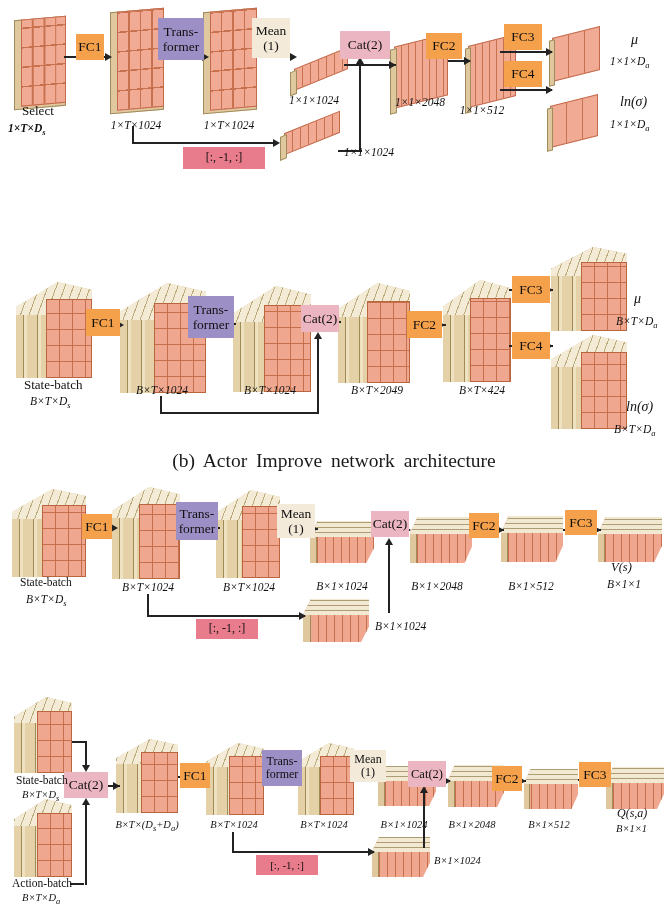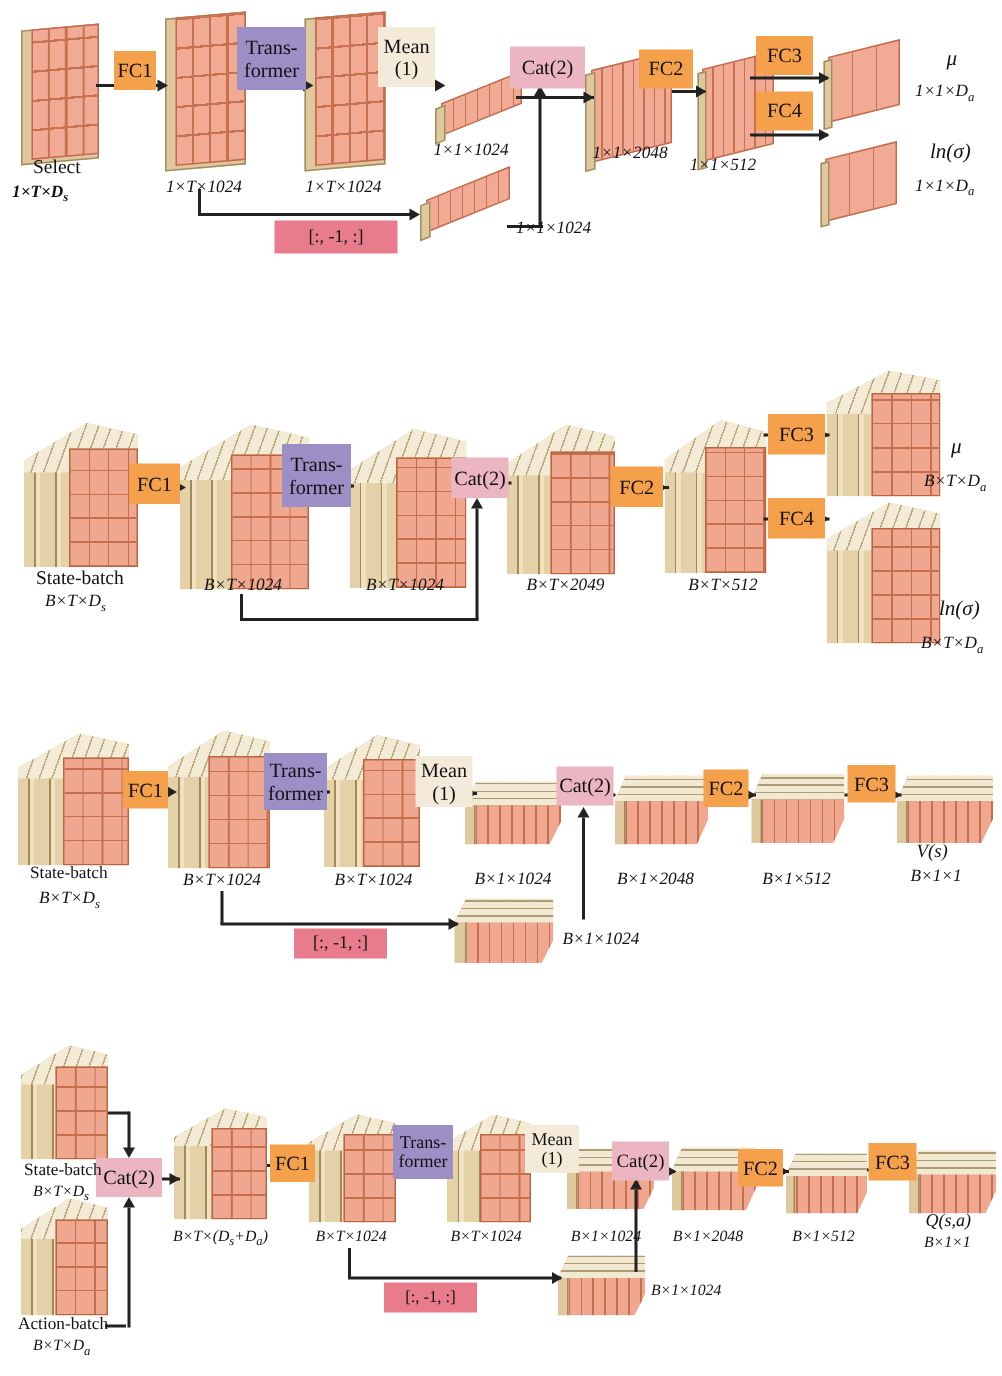--- a/index.html
+++ b/index.html
@@ -175,21 +175,21 @@
   <div class="op ct" style="left:301px;top:305px;width:38px;height:27px;">Cat(2)</div>
 
   <div class="stk" style="left:338px;top:283px;width:72px;height:100px;"></div>
   <div class="lb dim ctr" style="left:343px;top:384px;width:68px;">B×T×2049</div>
 
   <div class="ln" style="left:410px;top:324px;width:36px;height:2px;"></div>
   <div class="hd r" style="left:438px;top:321px;"></div>
   <div class="op fc" style="left:407px;top:311px;width:35px;height:27px;">FC2</div>
 
   <div class="stk" style="left:443px;top:280px;width:68px;height:102px;"></div>
-  <div class="lb dim ctr" style="left:452px;top:384px;width:60px;">B×T×512</div>
+  <div class="lb dim ctr" style="left:452px;top:384px;width:60px;">B×T×424</div>
 
   <div class="ln" style="left:509px;top:289px;width:44px;height:2px;"></div>
   <div class="hd r" style="left:546px;top:286px;"></div>
   <div class="op fc" style="left:512px;top:276px;width:38px;height:27px;">FC3</div>
 
   <div class="ln" style="left:509px;top:345px;width:44px;height:2px;"></div>
   <div class="hd r" style="left:546px;top:342px;"></div>
   <div class="op fc" style="left:512px;top:332px;width:38px;height:27px;">FC4</div>
 
   <div class="stk" style="left:551px;top:247px;width:76px;height:84px;"></div>
@@ -198,20 +198,21 @@
 
   <div class="stk" style="left:551px;top:335px;width:76px;height:94px;"></div>
   <div class="lb gk" style="left:626px;top:399px;">ln(σ)</div>
   <div class="lb dim" style="left:614px;top:423px;">B×T×D<sub>a</sub></div>
 
   <div class="ln" style="left:160px;top:396px;width:2px;height:17px;"></div>
   <div class="ln" style="left:160px;top:412px;width:159px;height:2px;"></div>
   <div class="ln" style="left:317px;top:339px;width:2px;height:74px;"></div>
   <div class="hd u" style="left:314px;top:332px;"></div>
 
+  <div class="cap" style="top:450px;">(b) Actor Improve network architecture</div>
 
   <div class="stk" style="left:12px;top:489px;width:74px;height:88px;"></div>
   <div class="lb sm" style="left:20px;top:576px;">State-batch</div>
   <div class="lb dim" style="left:26px;top:593px;">B×T×D<sub>s</sub></div>
 
   <div class="ln" style="left:86px;top:527px;width:30px;height:2px;"></div>
   <div class="hd r" style="left:111px;top:524px;"></div>
   <div class="op fc" style="left:82px;top:514px;width:30px;height:25px;">FC1</div>
 
   <div class="stk" style="left:112px;top:487px;width:68px;height:92px;"></div>

